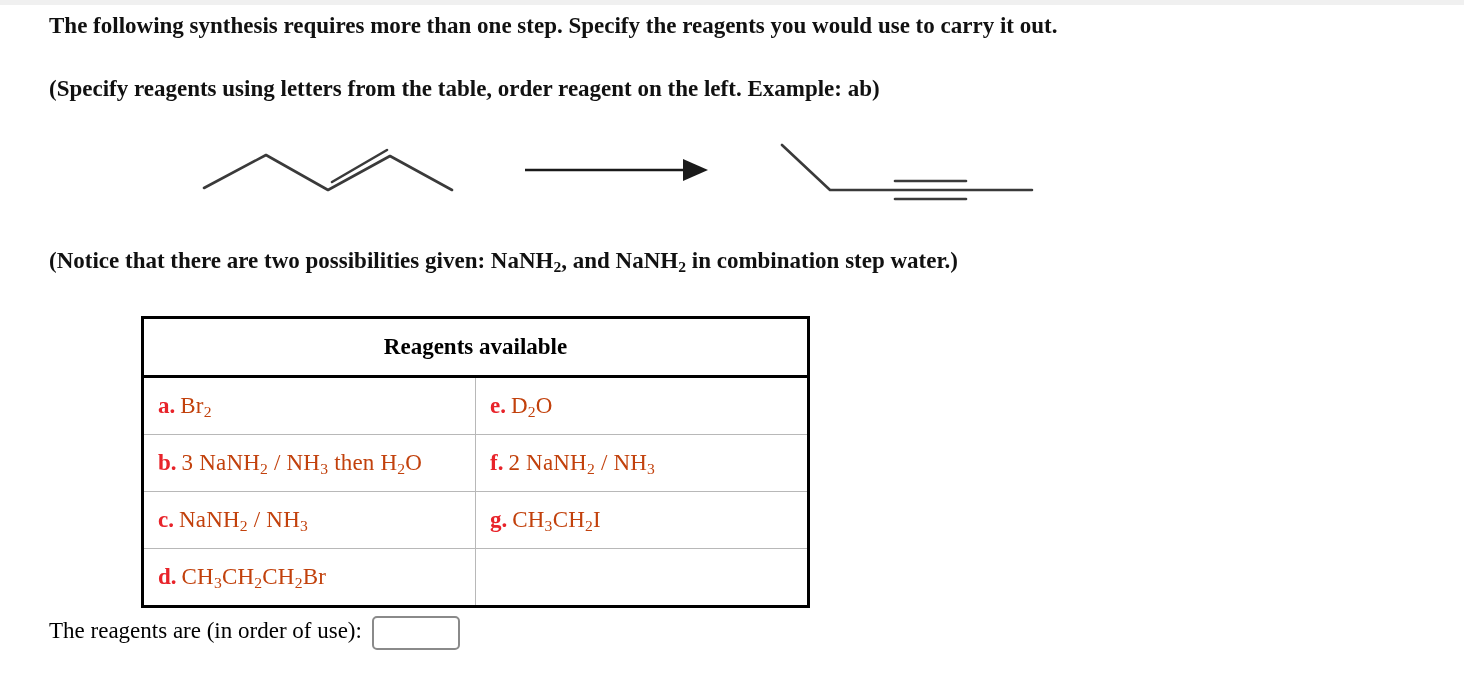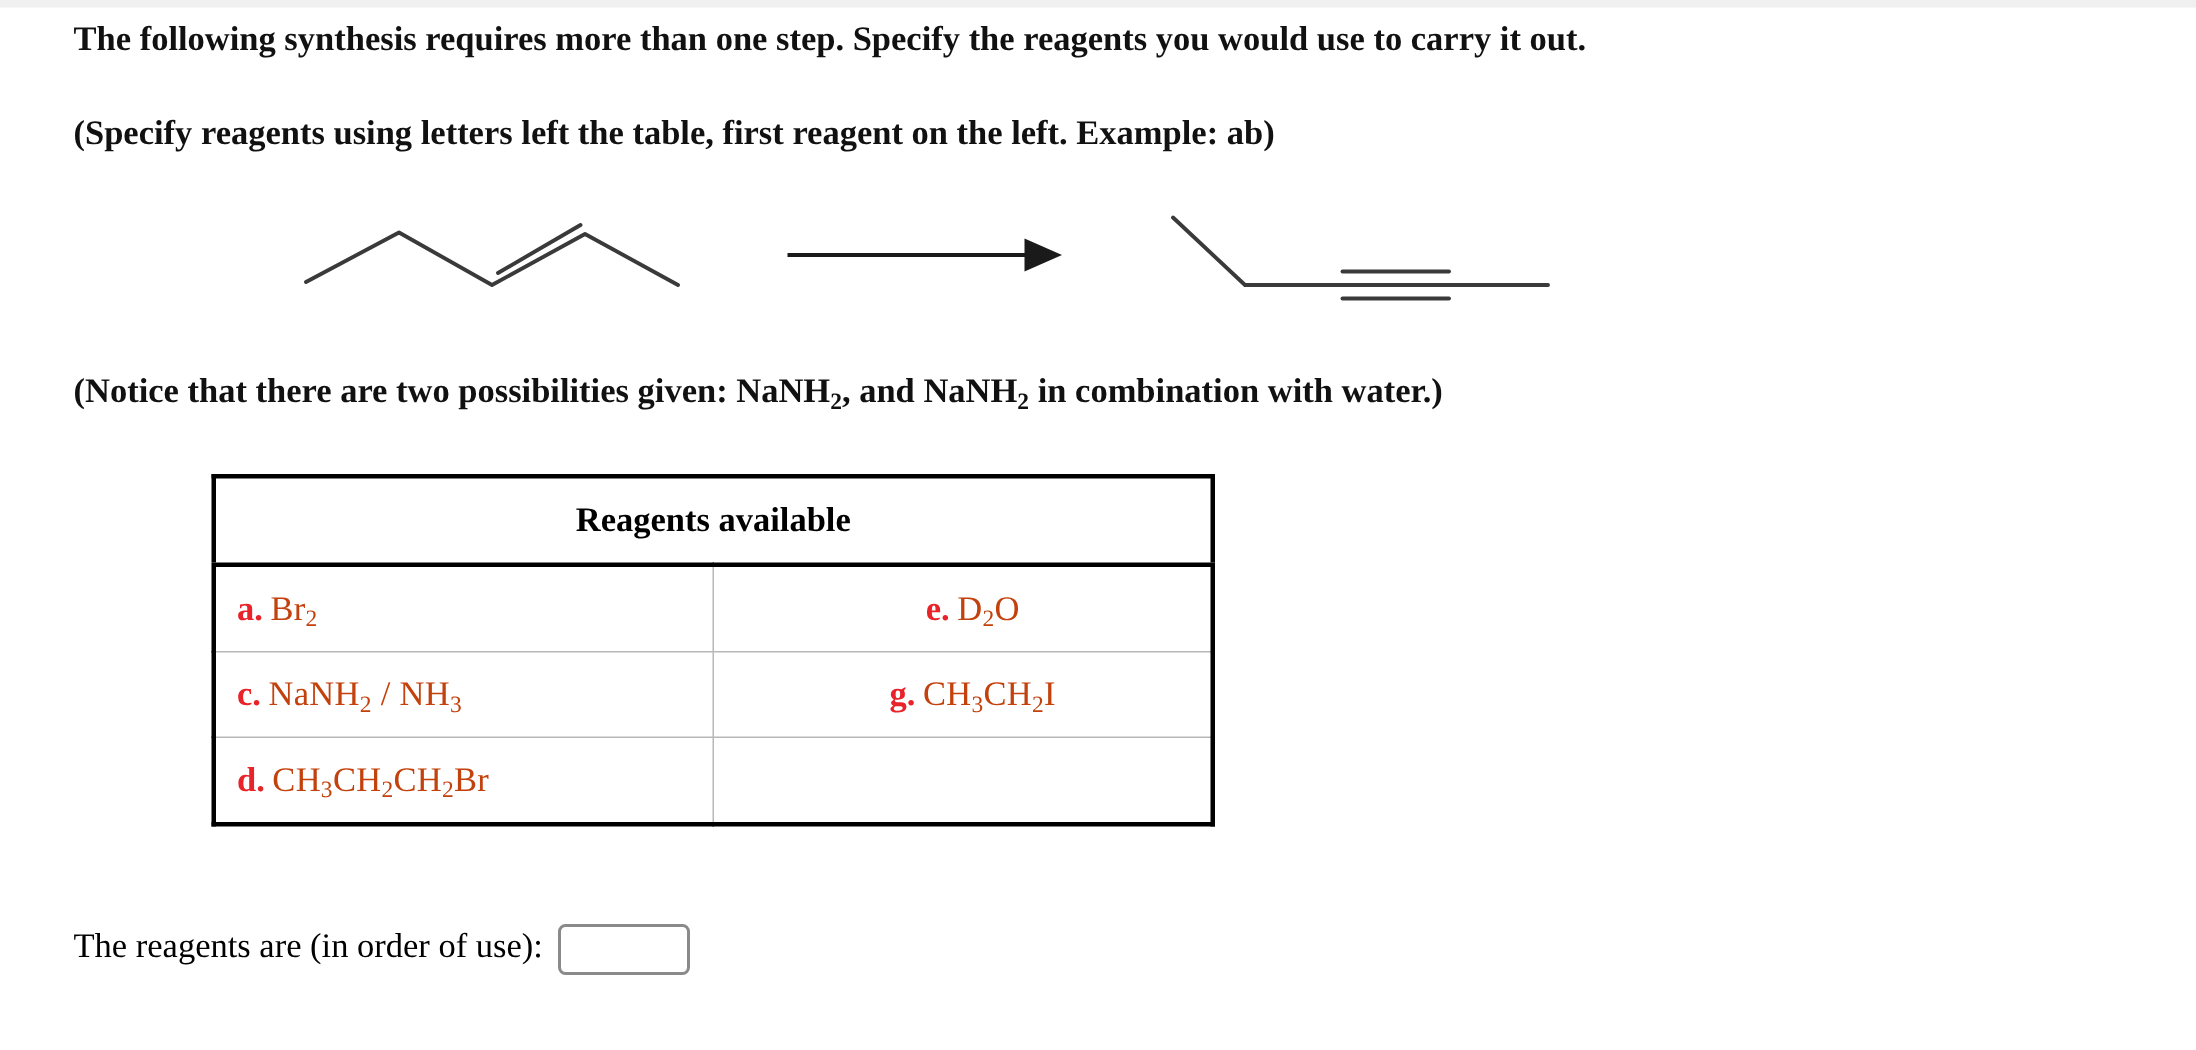--- a/index.html
+++ b/index.html
@@ -77,21 +77,21 @@
     height: 56px;
     color: #000000;
   }
   .reagents-table td {
     height: 56px;
     font-size: 23px;
     padding-left: 14px;
     white-space: nowrap;
   }
   .reagents-table td.left-col { width: 402px; }
-  .reagents-table td.right-col { width: 267px; text-align: center; }
+  .reagents-table td.right-col { width: 267px; }
   tr:last-child td { border-bottom: none; margin-top: 16px; }
   td.first-col { border-left: none; }
   td.last-col { border-right: none; }
   .tag {
     color: #e8232a;
     font-weight: bold;
   }
   .formula {
     color: #c2410c;
     margin-left: 5px;
@@ -115,21 +115,21 @@
     outline: none;
   }
 </style>
 </head>
 <body>
 
 <div class="top-strip"></div>
 
 <div class="prompt-line" id="line-1">The following synthesis requires more than one step. Specify the reagents you would use to carry it out.</div>
 
-<div class="prompt-line" id="line-2"><span>(Specify reagents using letters left the table, first reagent on the left. Example: </span><b>ab</b><span>)</span></div>
+<div class="prompt-line" id="line-2"><span>(Specify reagents using letters from the table, order reagent on the left. Example: </span><b>ab</b><span>)</span></div>
 
 <div class="scheme">
   <svg width="880" height="92" viewBox="0 0 880 92" xmlns="http://www.w3.org/2000/svg">
 
     <g fill="none" stroke="#3a3a3a" stroke-width="2.6" stroke-linecap="round" stroke-linejoin="round">
       <polyline points="24,60 86,27 148,62 210,28 272,62"></polyline>
       <line x1="152" y1="54" x2="207" y2="22"></line>
     </g>
 
     <g stroke="#1a1a1a" fill="#1a1a1a">
@@ -138,32 +138,36 @@
     </g>
 
     <g fill="none" stroke="#3a3a3a" stroke-width="2.6" stroke-linecap="round" stroke-linejoin="round">
       <polyline points="602,17 650,62 852,62"></polyline>
       <line x1="715" y1="53" x2="786" y2="53"></line>
       <line x1="715" y1="71" x2="786" y2="71"></line>
     </g>
   </svg>
 </div>
 
-<div class="prompt-line" id="line-3"><span>(Notice that there are two possibilities given: NaNH</span><sub>2</sub><span>, and NaNH</span><sub>2</sub><span> in combination with water.)</span></div>
+<div class="prompt-line" id="line-3"><span>(Notice that there are two possibilities given: NaNH</span><sub>2</sub><span>, and NaNH</span><sub>2</sub><span> in combination step water.)</span></div>
 
 <table class="reagents-table">
   <thead>
     <tr>
       <th class="header-cell" colspan="2">Reagents available</th>
     </tr>
   </thead>
   <tbody>
     <tr>
       <td class="left-col first-col"><span class="tag">a.</span><span class="formula"><span>Br</span><sub>2</sub></span></td>
       <td class="right-col last-col"><span class="tag">e.</span><span class="formula"><span>D</span><sub>2</sub><span>O</span></span></td>
+    </tr>
+    <tr>
+      <td class="left-col first-col"><span class="tag">b.</span><span class="formula"><span>3 NaNH</span><sub>2</sub><span> / NH</span><sub>3</sub><span> then H</span><sub>2</sub><span>O</span></span></td>
+      <td class="right-col last-col"><span class="tag">f.</span><span class="formula"><span>2 NaNH</span><sub>2</sub><span> / NH</span><sub>3</sub></span></td>
     </tr>
     <tr>
       <td class="left-col first-col"><span class="tag">c.</span><span class="formula"><span>NaNH</span><sub>2</sub><span> / NH</span><sub>3</sub></span></td>
       <td class="right-col last-col"><span class="tag">g.</span><span class="formula"><span>CH</span><sub>3</sub><span>CH</span><sub>2</sub><span>I</span></span></td>
     </tr>
     <tr>
       <td class="left-col first-col"><span class="tag">d.</span><span class="formula"><span>CH</span><sub>3</sub><span>CH</span><sub>2</sub><span>CH</span><sub>2</sub><span>Br</span></span></td>
       <td class="right-col last-col"></td>
     </tr>
   </tbody>

